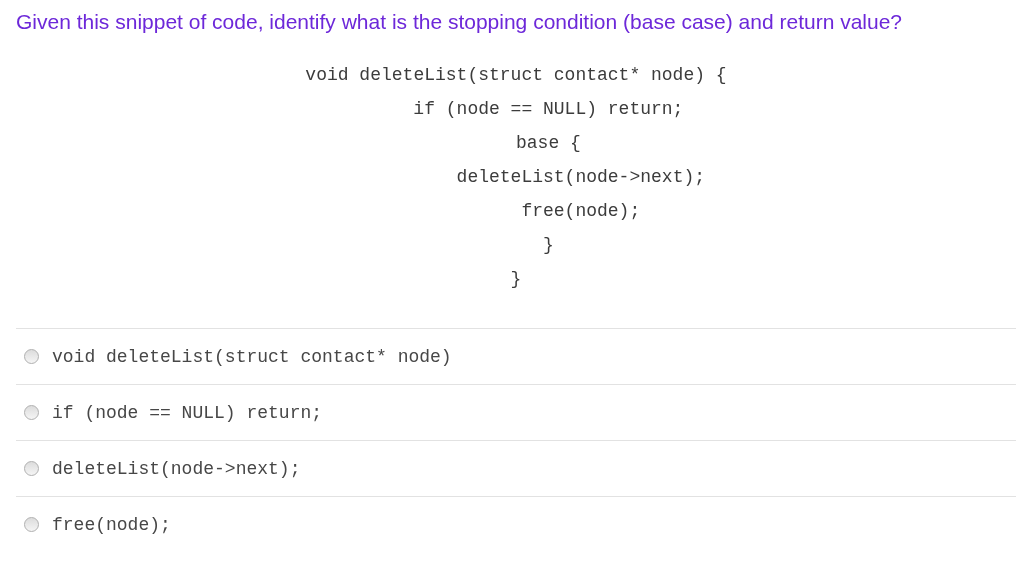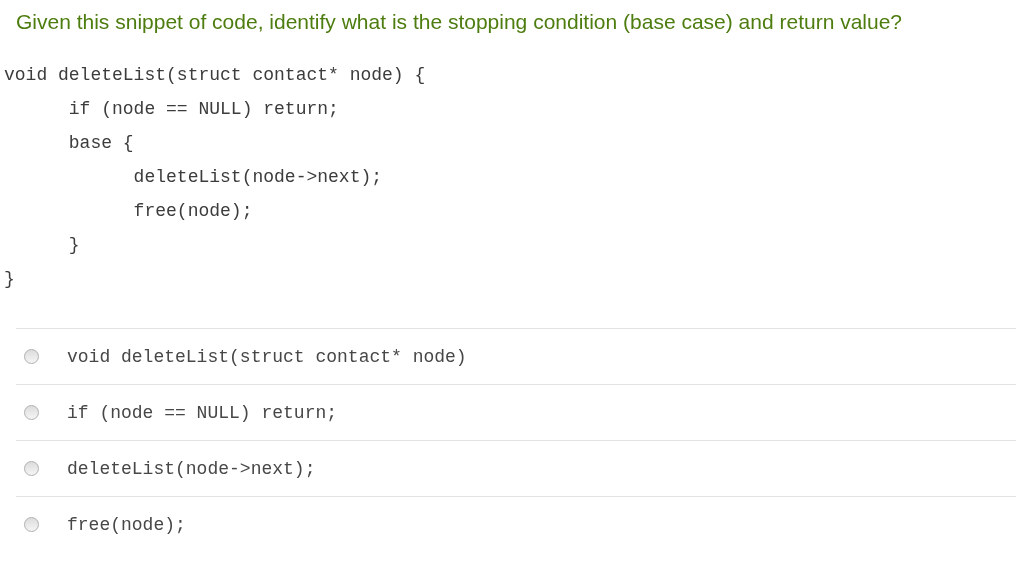--- a/index.html
+++ b/index.html
@@ -12,28 +12,29 @@
   .page {
     width: 1024px;
     height: 572px;
     position: relative;
   }
   .question-title {
     margin: 9px 16px 0 16px;
     font-family: "Liberation Sans", sans-serif;
     font-size: 21px;
     font-weight: 400;
-    color: #4d7c0f;
+    color: #6d28d9;
     line-height: 26px;
   }
   .code-block {
-    margin: 23px 16px 0 4px;
+    margin: 23px 16px 0 24px;
     font-family: "Liberation Mono", "DejaVu Sans Mono", monospace;
     font-size: 18px;
     color: #3c3c3c;
+    text-align: center;
   }
   .code-line {
     white-space: pre;
     line-height: 34px;
     height: 34px;
   }
   .options {
     margin: 32px 8px 0 16px;
   }
   .option-row {
@@ -47,21 +48,21 @@
   .radio {
     width: 15px;
     height: 15px;
     margin-left: 8px;
     border: 1px solid #b0b0b0;
     border-radius: 50%;
     background: linear-gradient(to bottom, #dcdcdc, #f5f5f5);
     flex: 0 0 auto;
   }
   .option-label {
-    margin-left: 28px;
+    margin-left: 13px;
     font-family: "Liberation Mono", "DejaVu Sans Mono", monospace;
     font-size: 18px;
     color: #474747;
     white-space: pre;
   }
 </style>
 </head>
 <body>
 
 <div class="page">

